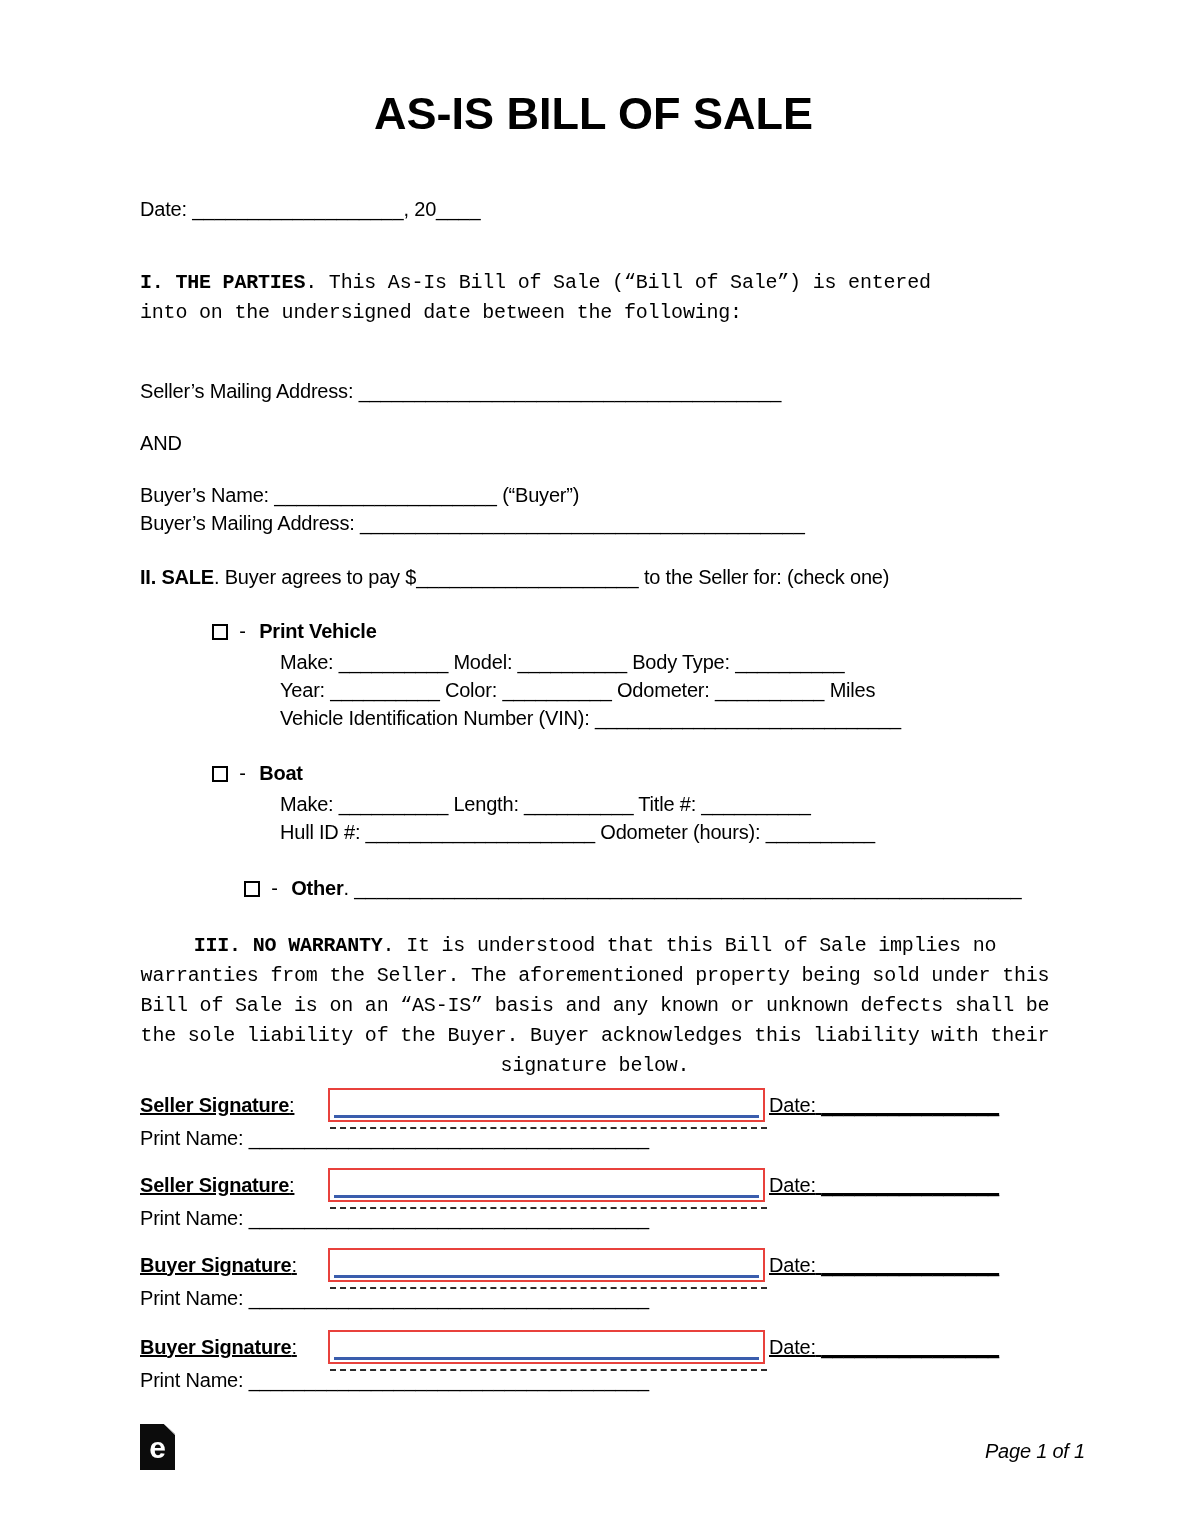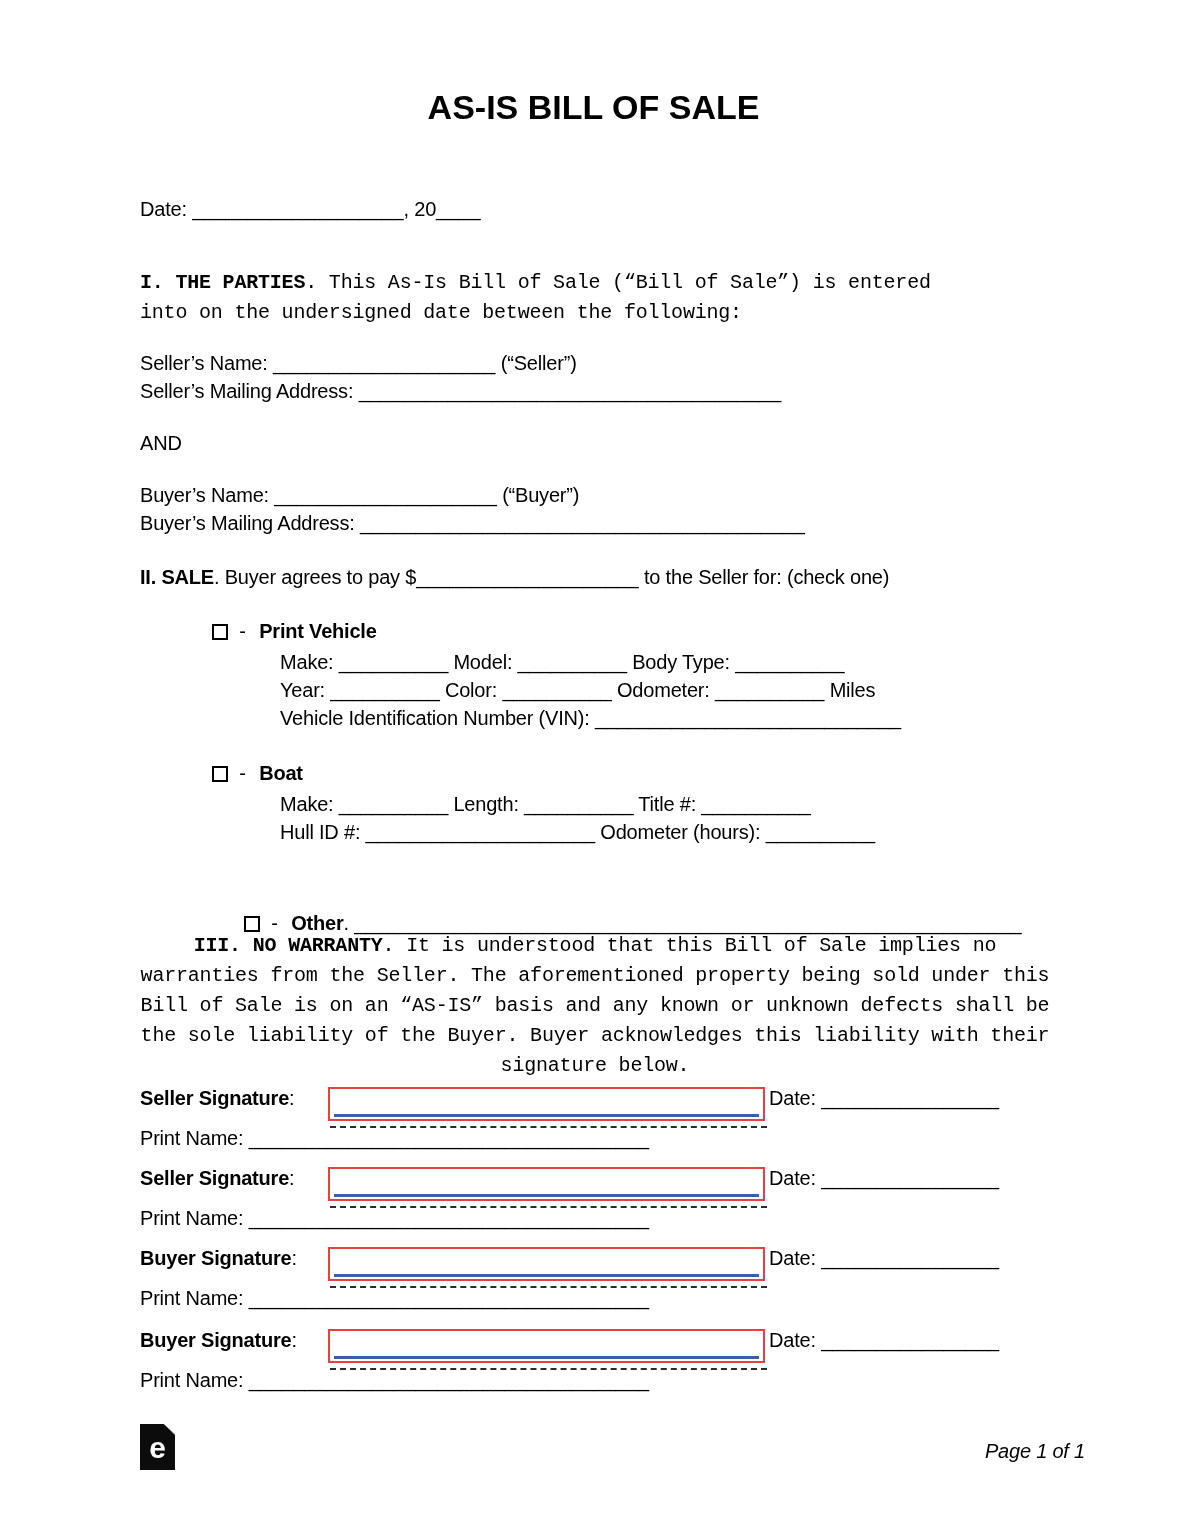--- a/index.html
+++ b/index.html
@@ -16,57 +16,57 @@
     background:#ffffff;
     font-family:"Liberation Sans", "DejaVu Sans", sans-serif;
     font-size:20px;
     color:var(--ink);
     letter-spacing:-0.2px;
     overflow:hidden;
   }
   .abs{position:absolute;left:140px;white-space:nowrap;}
   .wrap{white-space:normal;font-family:Liberation Mono, monospace;}
   .b{font-weight:bold;}
-  .l-title{top:88px;left:0;width:100%;text-align:center;font-size:34px;font-weight:bold;letter-spacing:0;}
+  .l-title{top:88px;left:0;width:100%;text-align:center;font-size:45px;font-weight:bold;letter-spacing:0;}
   .l-date{top:198px;}
   .l-sec1{top:268px;width:800px;line-height:30px;}
   .l-sname{top:352px;}
   .l-saddr{top:380px;}
   .l-and{top:432px;}
   .l-bname{top:484px;}
   .l-baddr{top:512px;}
   .l-sec2{top:566px;}
   .l-mv{top:620px;left:212px;}
   .l-mv1{top:651px;left:280px;}
   .l-mv2{top:679px;left:280px;}
   .l-mv3{top:707px;left:280px;}
   .l-boat{top:762px;left:212px;}
   .l-boat1{top:793px;left:280px;}
   .l-boat2{top:821px;left:280px;}
-  .l-other{top:912px;left:212px;padding-left:32px;}
+  .l-other{top:877px;left:212px;padding-left:32px;}
   .l-sec3{top:931px;width:910px;line-height:30px;text-align:center;}
   .l-sig1{top:1087px;}
   .l-sig2{top:1167px;}
   .l-sig3{top:1247px;}
   .l-sig4{top:1329px;}
   .l-logo{top:1424px;left:140px;}
   .l-pagenum{top:1440px;left:auto;right:102px;font-style:italic;}
 
   .checkbox{
     display:inline-block;
     width:16px;height:16px;
     border:2px solid #000;
     vertical-align:-2px;
     margin-right:6px;
     background:#fff;
   }
   .opt-dash{margin-right:8px;}
   .blank{letter-spacing:0;}
 
-  .sig-row{display:flex;height:36px;}
+  .sig-row{display:flex;align-items:center;height:36px;text-decoration:underline;}
   .sig-label{display:inline-block;width:188px;flex:0 0 188px;}
   .sig-box{
     position:relative;
     display:inline-block;
     width:437px;height:34px;
     flex:0 0 437px;
     border:2.5px solid var(--field-box-border);
     background:#fff;
   }
   .sig-box::before{ 
@@ -112,25 +112,20 @@
 
   <div class="abs l-date">
     <span>Date:</span>
     <span class="blank">___________________</span><span>, 20</span><span class="blank">____</span>
   </div>
 
   <div class="abs l-sec1 wrap">
     <span class="b">I. THE PARTIES</span><span>. This As-Is Bill of Sale (“Bill of Sale”) is entered into on the undersigned date between the following:</span>
   </div>
 
-  <div class="abs l-sname">
-    <span>Seller’s Name:</span>
-    <span class="blank">____________________</span>
-    <span>(“Seller”)</span>
-  </div>
 
   <div class="abs l-saddr">
     <span>Seller’s Mailing Address:</span>
     <span class="blank">______________________________________</span>
   </div>
 
   <div class="abs l-and">AND</div>
 
   <div class="abs l-bname">
     <span>Buyer’s Name:</span>

